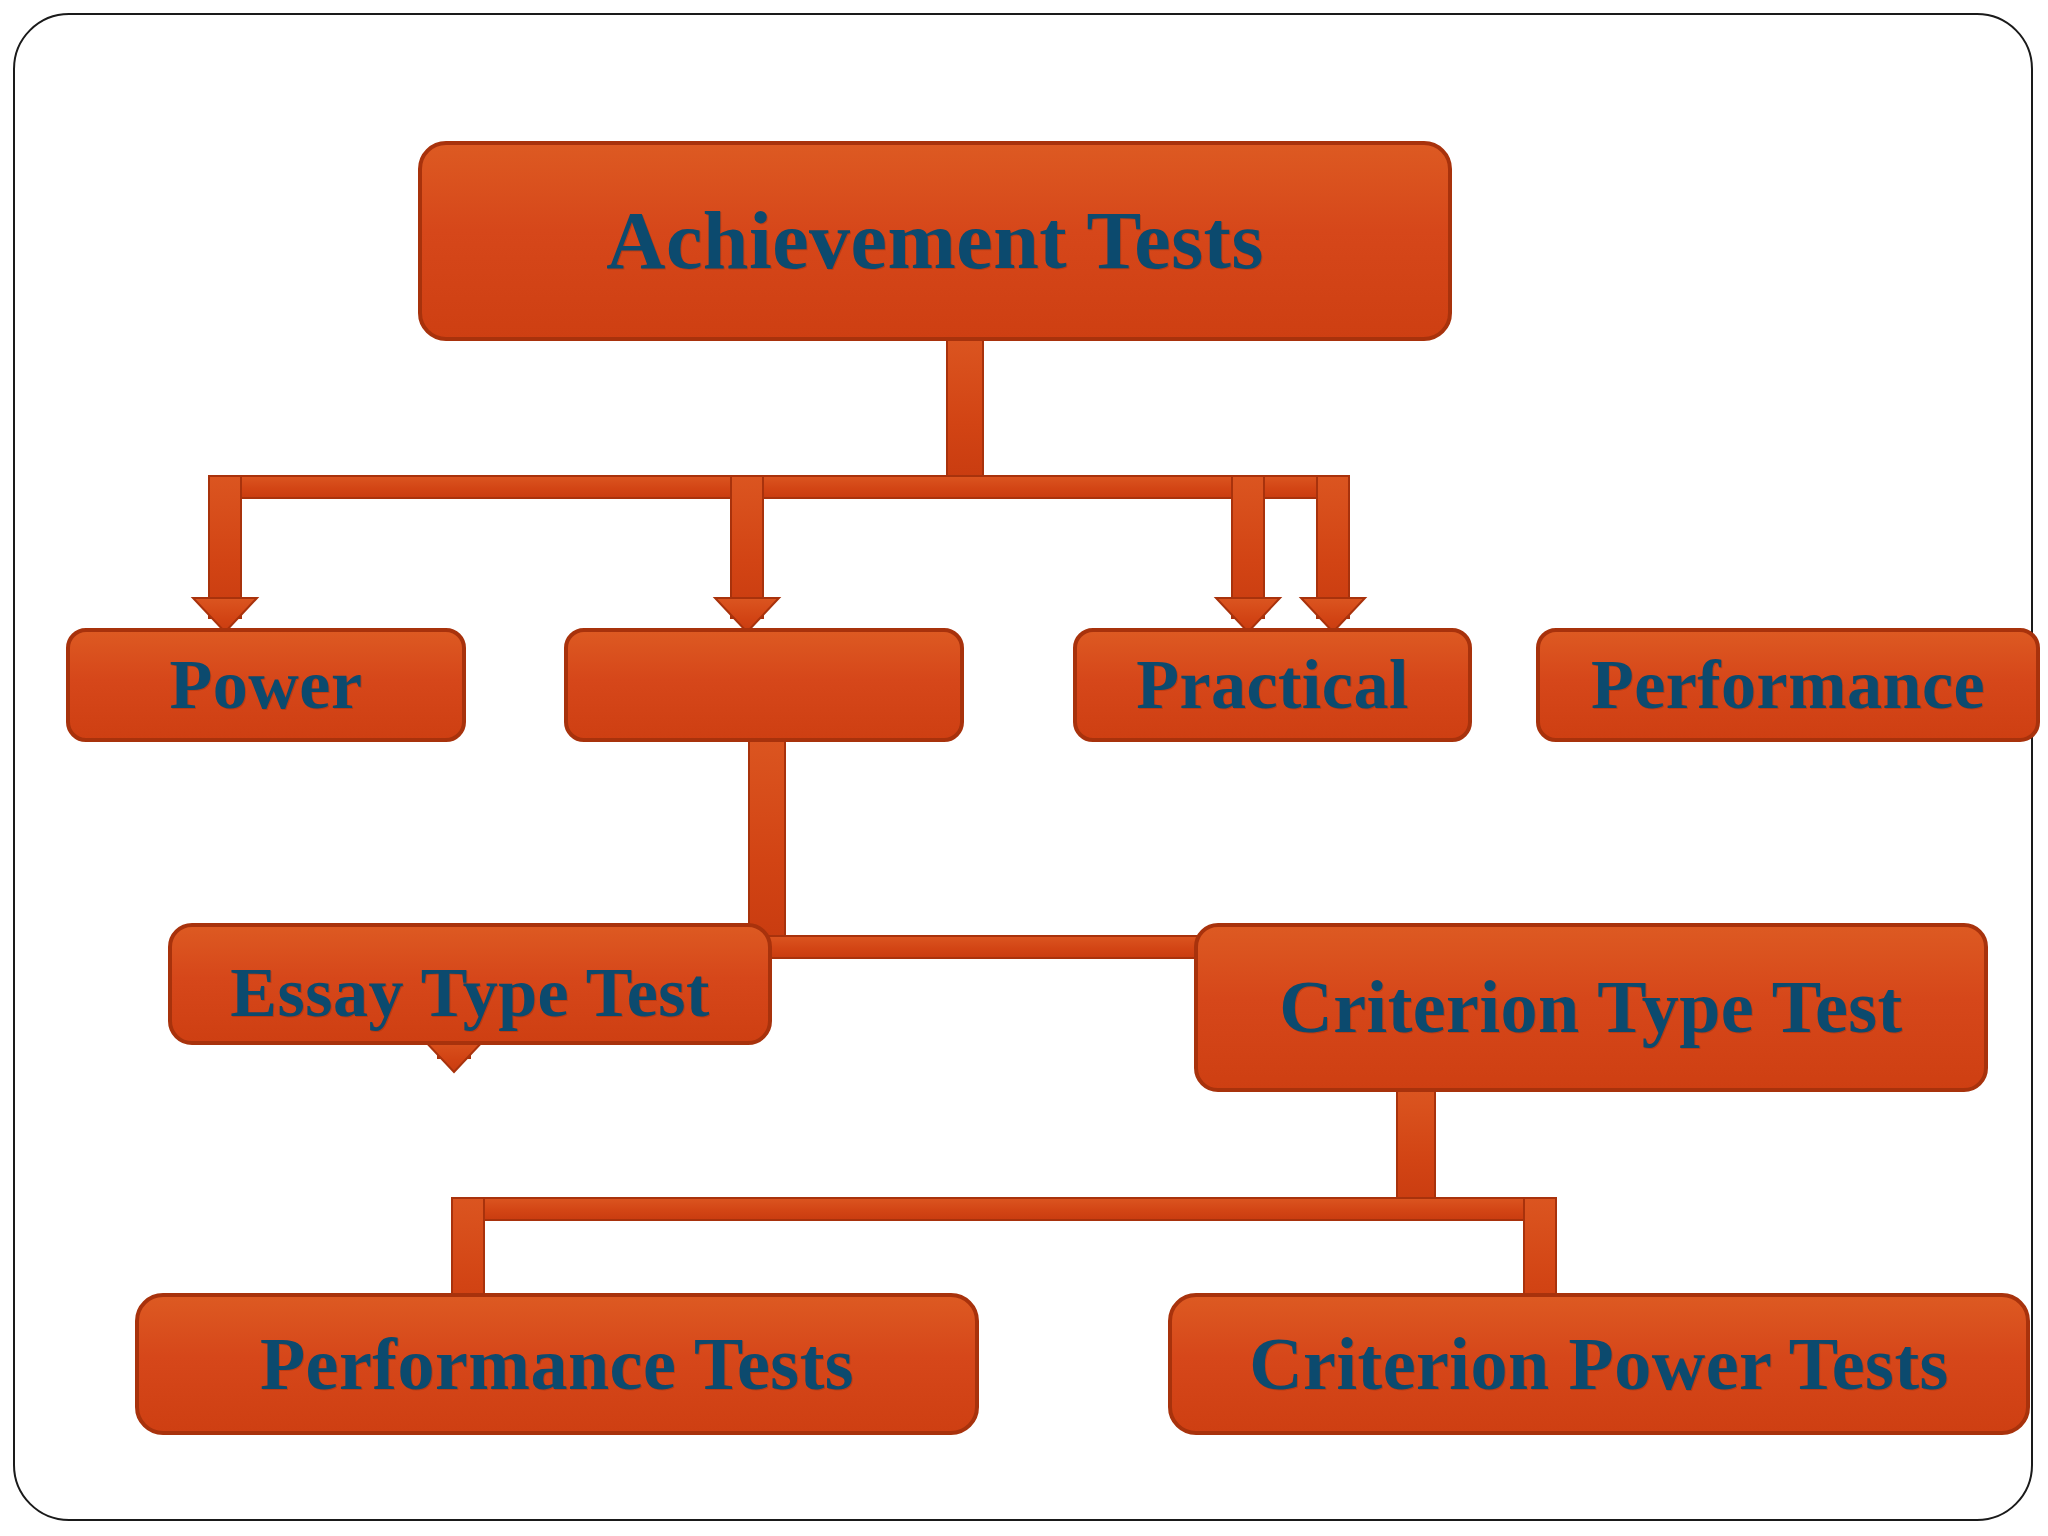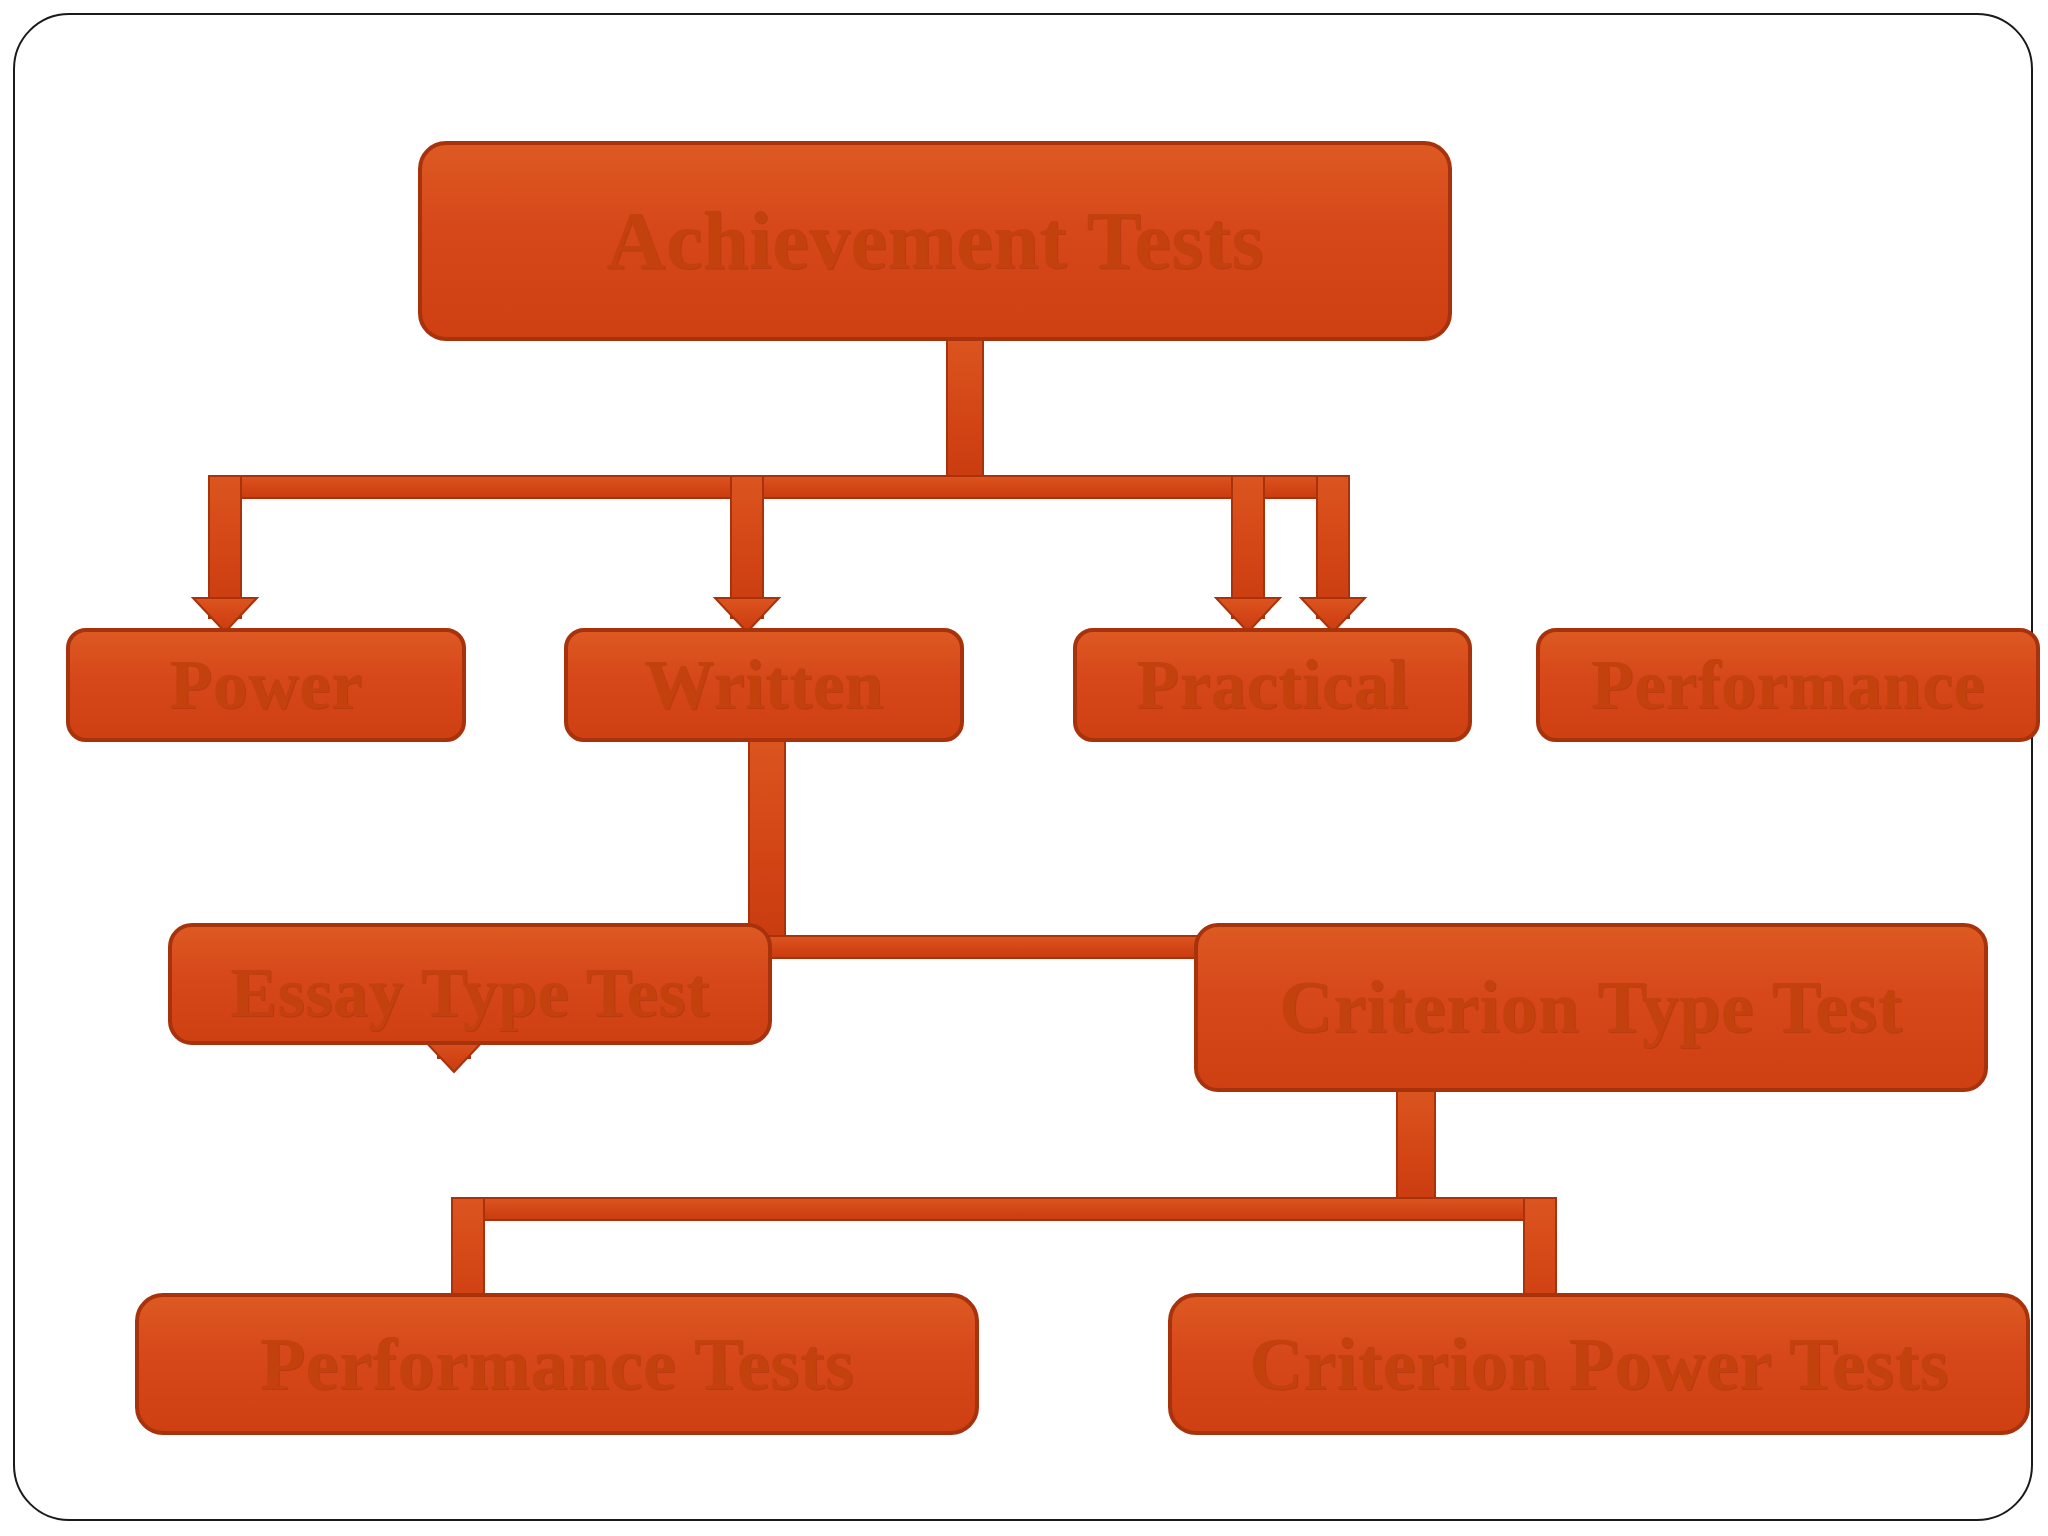--- a/index.html
+++ b/index.html
@@ -32,21 +32,21 @@
     left: 0;
     top: 0;
     width: 2048px;
     height: 1536px;
   }
   .node-label {
     position: absolute;
     display: flex;
     align-items: center;
     justify-content: center;
-    color: #c2410c;
+    color: #0c4a6e;
     font-weight: bold;
     font-family: "Liberation Serif", "DejaVu Serif", serif;
     white-space: nowrap;
     letter-spacing: 0.5px;
     text-shadow: 1px 1px 0 rgba(140,40,10,0.35);
     pointer-events: none;
   }
 </style>
 </head>
 <body>
@@ -135,21 +135,20 @@
     <rect x="1196" y="925" width="790" height="165" rx="22" ry="22" fill="url(#boxGrad)" stroke="#A8320C" stroke-width="4"></rect>
 
     <rect x="137" y="1295" width="840" height="138" rx="26" ry="26" fill="url(#boxGrad)" stroke="#A8320C" stroke-width="4"></rect>
     <rect x="1170" y="1295" width="858" height="138" rx="26" ry="26" fill="url(#boxGrad)" stroke="#A8320C" stroke-width="4"></rect>
   </svg>
 
   <div class="node-label" style="left:420px; top:143px; width:1030px; height:196px; font-size:82px;">Achievement Tests</div>
 
   <div class="node-label" style="left:68px; top:630px; width:396px; height:110px; font-size:70px;">Power</div>
 
-  <div class="node-label" style="left:566px; top:630px; width:396px; height:110px; font-size:70px;">Written</div>
 
   <div class="node-label" style="left:1075px; top:630px; width:395px; height:110px; font-size:70px;">Practical</div>
 
   <div class="node-label" style="left:1538px; top:630px; width:500px; height:110px; font-size:70px;text-align:center;">Performance</div>
 
   <div class="node-label" style="left:170px; top:934px; width:600px; height:118px; font-size:70px;">Essay Type Test</div>
 
   <div class="node-label" style="left:1196px; top:925px; width:790px; height:165px; font-size:74px;">Criterion Type Test</div>
 
   <div class="node-label" style="left:137px; top:1295px; width:840px; height:138px; font-size:74px;">Performance Tests</div>

